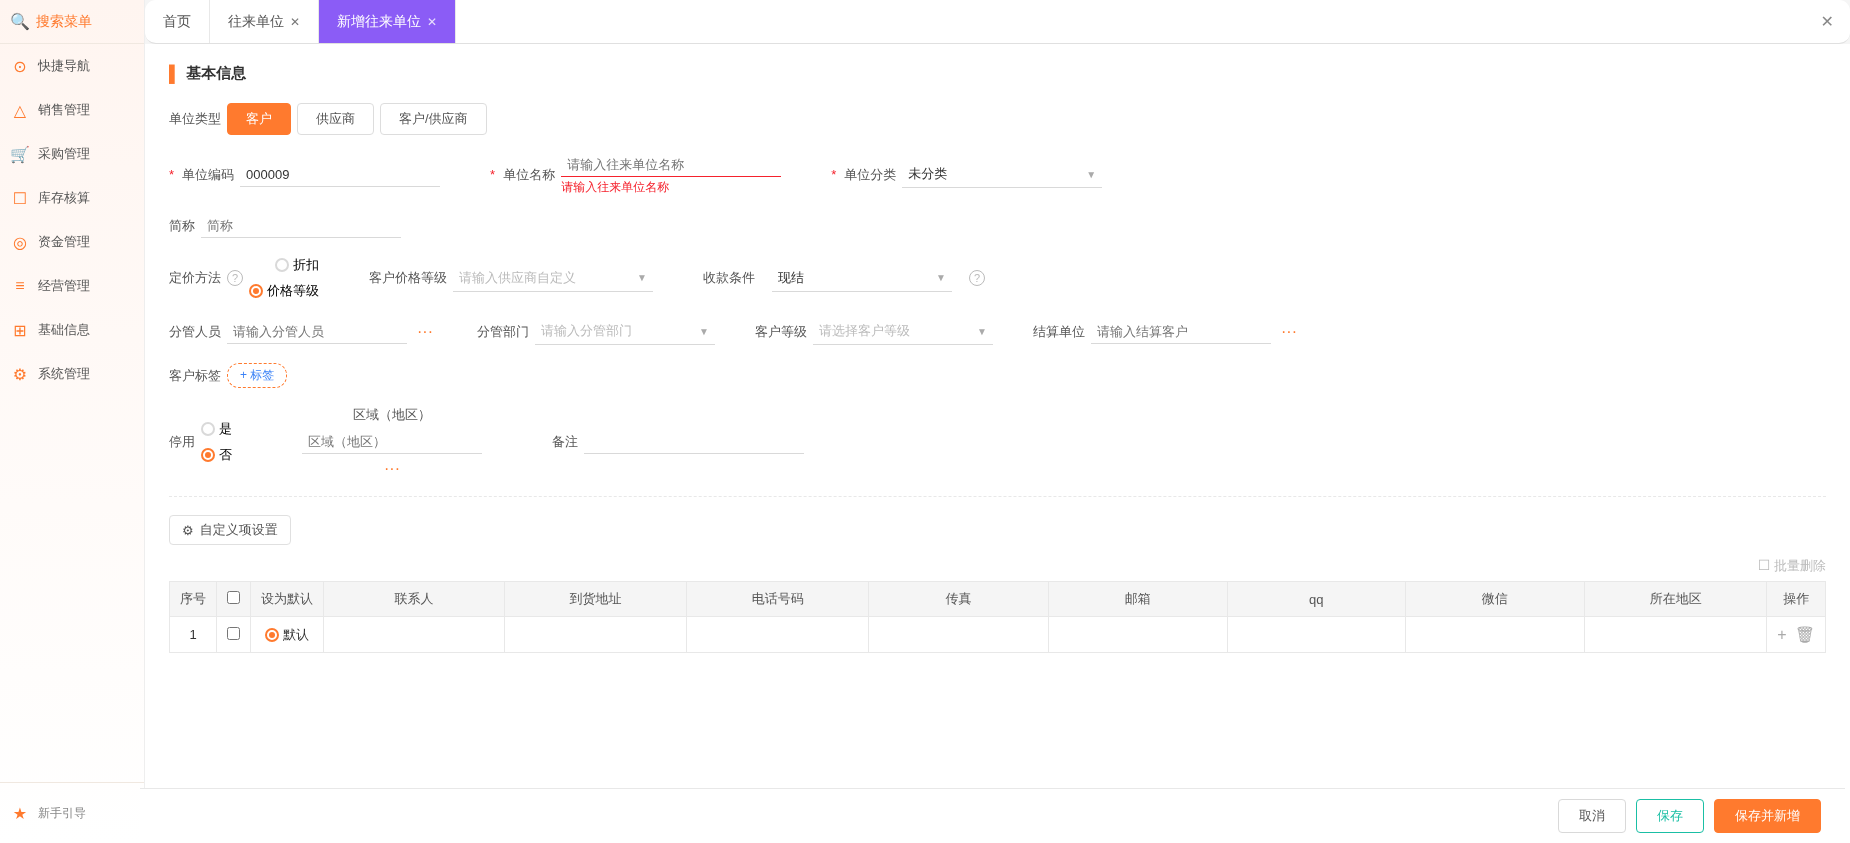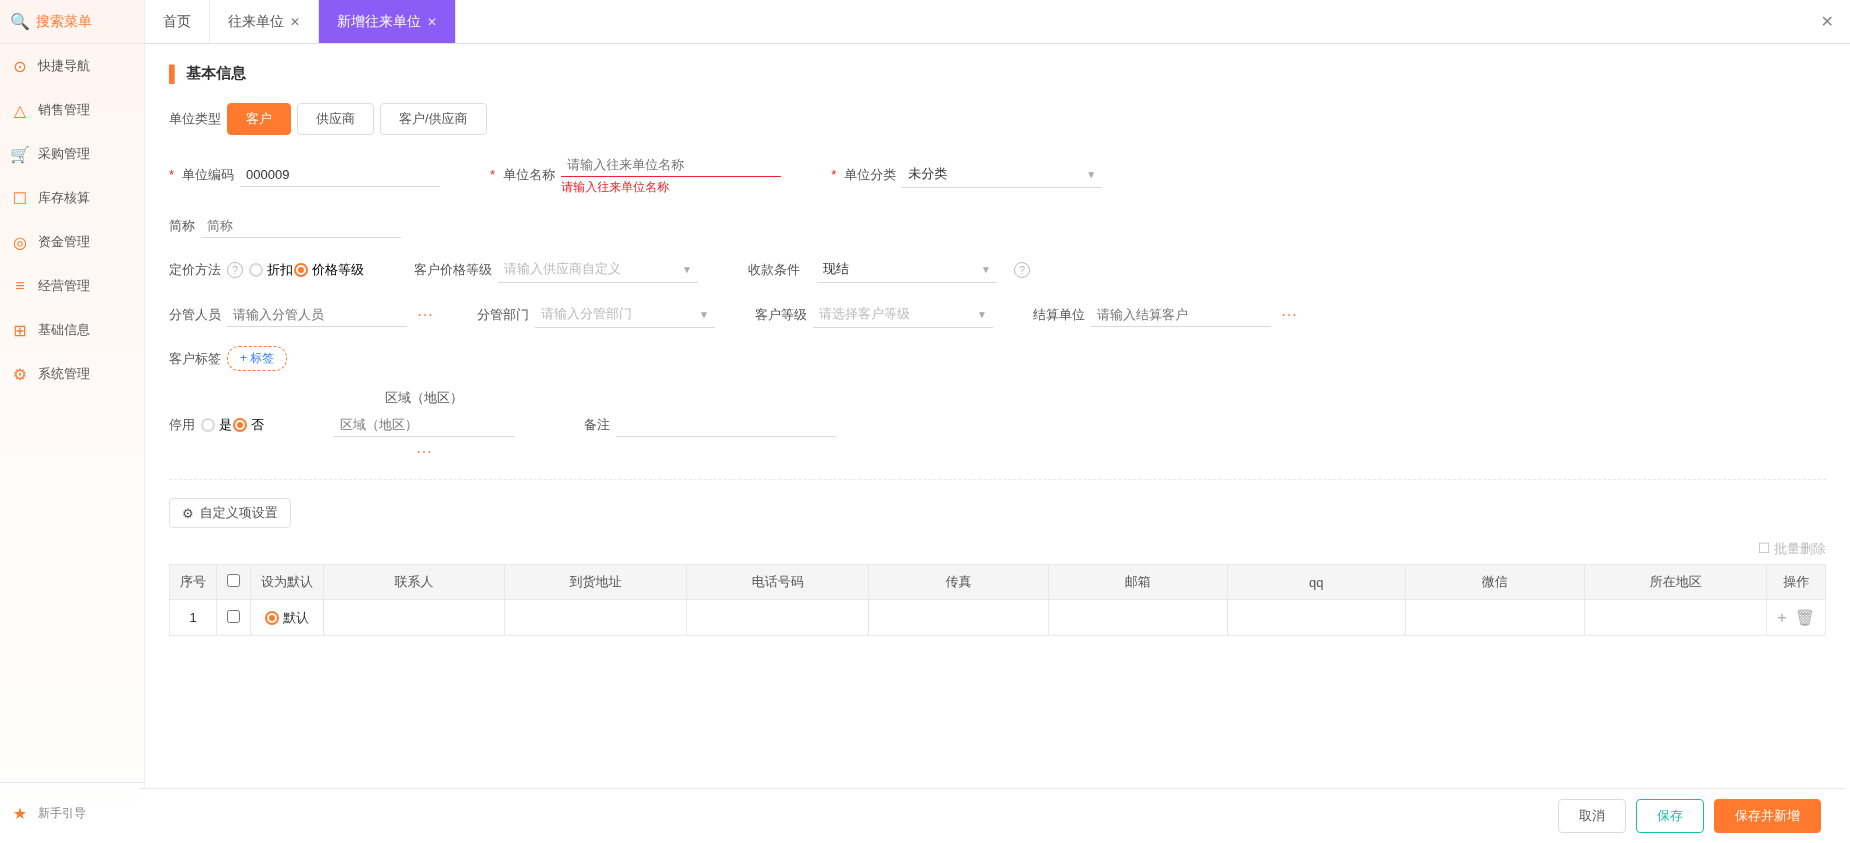--- a/index.html
+++ b/index.html
@@ -29,21 +29,21 @@
       padding: 8px 0;
     }
     .sidebar-bottom .sidebar-item { font-size: 12px; color: #888; }
 
     
     .main { flex: 1; display: flex; flex-direction: column; overflow: hidden; }
 
     
     .tab-bar {
       height: 44px; background: #fff; border-bottom: 1px solid #e0e0e0;
-      display: flex; align-items: stretch;
+      display: flex; align-items: stretch; border-radius: 11px;
     }
     .tab {
       display: flex; align-items: center; padding: 0 18px; gap: 6px;
       cursor: pointer; font-size: 14px; color: #555; border-right: 1px solid #e8e8e8;
       white-space: nowrap;
     }
     .tab.active {
       background: #8b5cf6; color: #fff;
     }
     .tab .close-btn { font-size: 12px; cursor: pointer; opacity: 0.8; }
@@ -90,21 +90,21 @@
     .error-msg { color: #f5222d; font-size: 12px; margin-top: 2px; }
 
     
     .form-select {
       display: flex; align-items: center; gap: 4px; border-bottom: 1px solid #d9d9d9;
       padding: 4px 6px; cursor: pointer; min-width: 160px; color: #bbb; font-size: 13px;
     }
     .form-select .select-arrow { color: #aaa; margin-left: auto; font-size: 10px; }
 
     
-    .radio-group { display: flex; align-items: flex-end; gap: 1px; }
+    .radio-group { display: flex; align-items: flex-end; gap: 8px; flex-direction: column; }
     .radio-item { display: flex; align-items: center; gap: 4px; cursor: pointer; }
     .radio-circle {
       width: 14px; height: 14px; border-radius: 50%; border: 2px solid #d9d9d9;
       display: flex; align-items: center; justify-content: center;
     }
     .radio-circle.checked { border-color: #ff7a2e; }
     .radio-circle.checked::after {
       content: ''; width: 6px; height: 6px; border-radius: 50%; background: #ff7a2e;
     }
 

